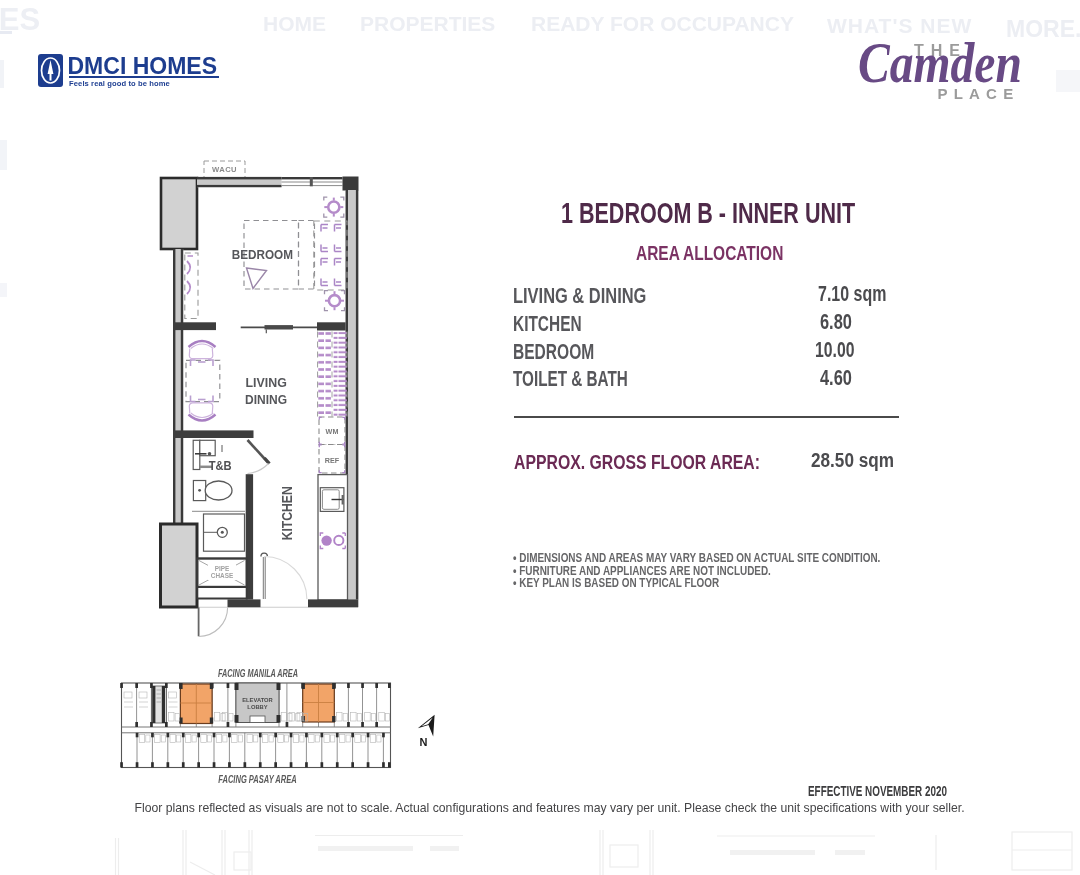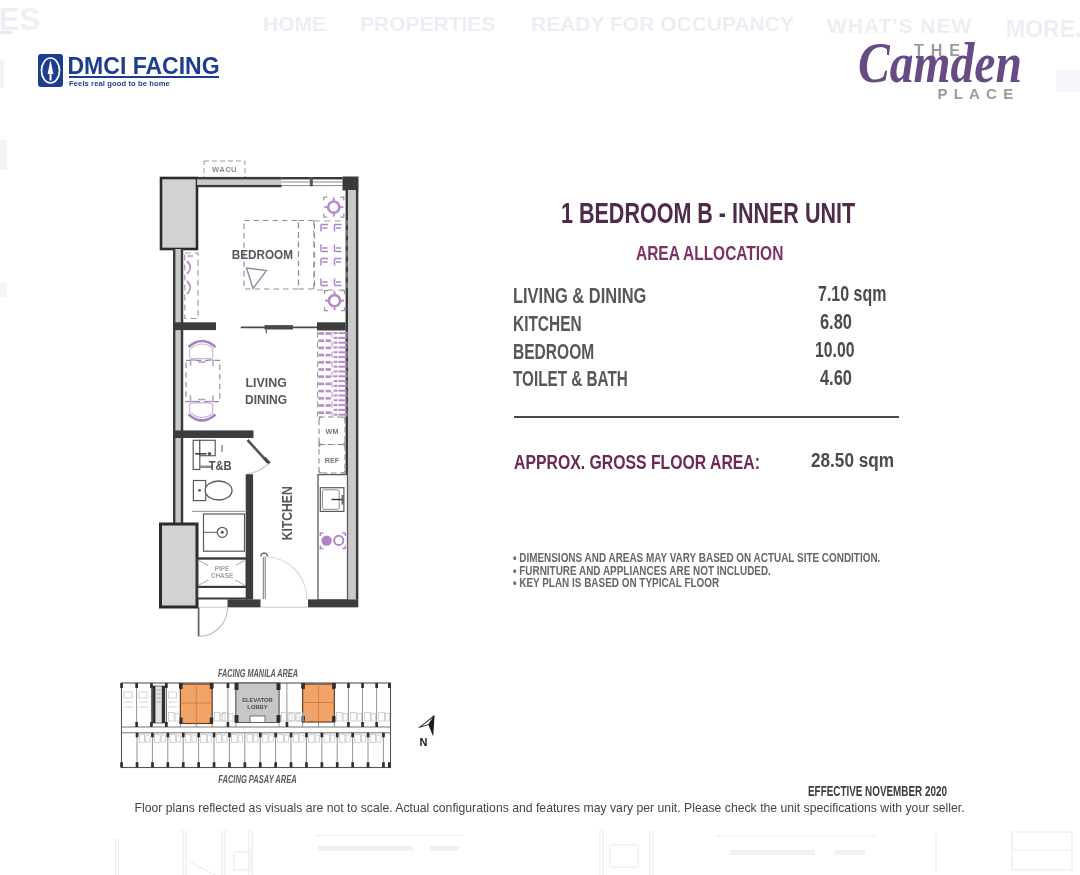--- a/index.html
+++ b/index.html
@@ -27,21 +27,21 @@
 <div class="abs" style="left:0px;top:140px;width:7px;height:30px;background:#f2f4f8;"></div>
 <div class="abs" style="left:0px;top:283px;width:7px;height:14px;background:#f4f5f9;"></div>
 <div class="abs" style="left:1056px;top:70px;width:24px;height:22px;background:#f5f6f9;"></div>
 
 <div class="abs" style="left:37.8px;top:54.3px;width:24.9px;height:33.1px;background:#1d3d8f;border-radius:3px;"></div>
 <svg class="abs" style="left:37.8px;top:54.3px;" width="25" height="33" viewBox="0 0 25 33">
   <ellipse cx="12.5" cy="16.5" rx="9" ry="12.5" fill="none" stroke="#ffffff" stroke-width="1.7"></ellipse>
   <path d="M12.5 6 L9.6 20 L11.5 20 L11.5 26.5 L13.5 26.5 L13.5 20 L15.4 20 Z" fill="#ffffff"></path>
 </svg>
 
-<div class="abs" style="left:67.5px;top:53px;font-size:23px;font-weight:bold;color:#1d3d8f;letter-spacing:0px;">DMCI FACING</div>
+<div class="abs" style="left:67.5px;top:53px;font-size:23px;font-weight:bold;color:#1d3d8f;letter-spacing:0px;">DMCI HOMES</div>
 
 <div class="abs" style="left:68.9px;top:75.7px;width:149.7px;height:2px;background:#1d3d8f;"></div>
 
 <div class="abs" style="left:68.5px;top:79.3px;font-size:8px;font-weight:bold;color:#1e3f92;letter-spacing:0.1px;transform:scaleX(0.95);transform-origin:0 0;">Feels real good to be home</div>
 
 <div class="abs" style="left:914px;top:41.5px;font-size:16px;color:#9b9b9b;letter-spacing:7px;font-weight:bold;">THE</div>
 
 <div class="abs" style="left:858px;top:40px;font-family:'Liberation Serif',serif;font-style:italic;font-weight:bold;font-size:58px;color:#684a85;transform:scaleX(0.82);transform-origin:0 0;line-height:0.8;">Camden</div>
 
 <div class="abs" style="left:937.5px;top:85px;font-size:15px;color:#9b9b9b;letter-spacing:6.2px;font-weight:bold;">PLACE</div>

